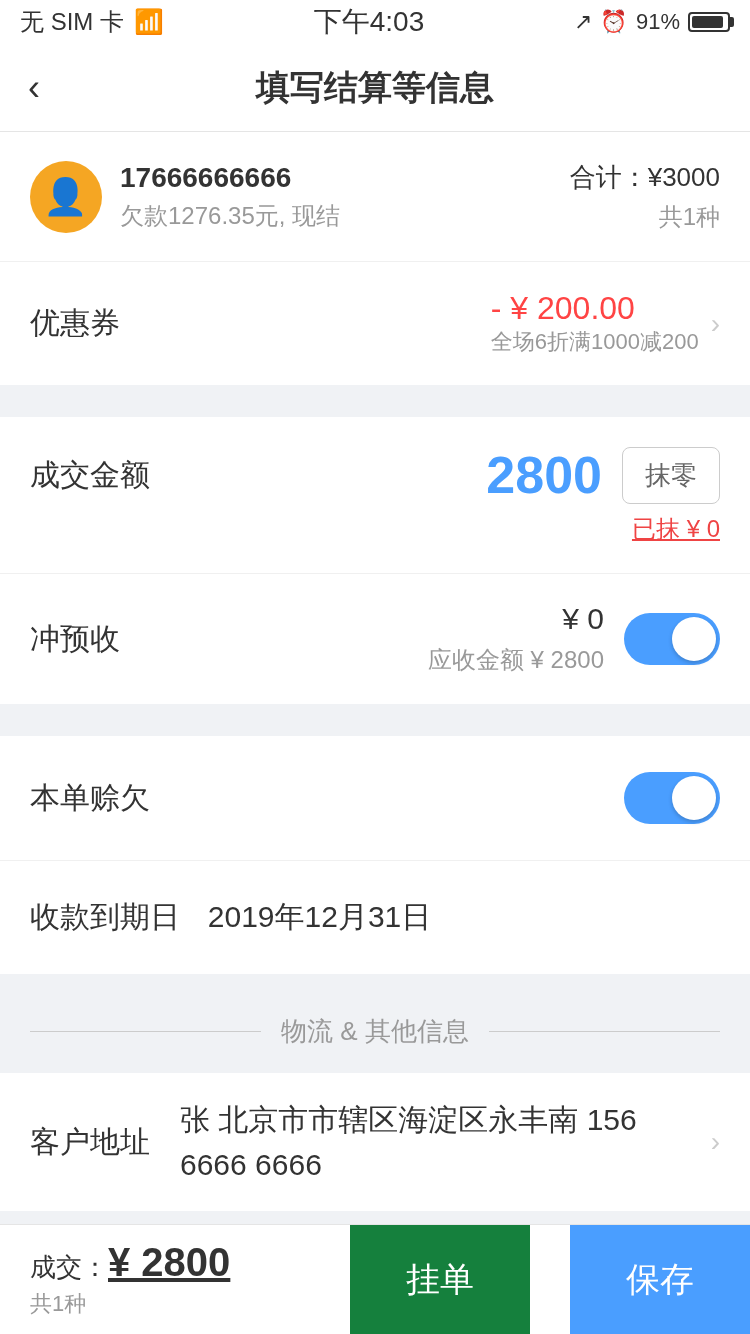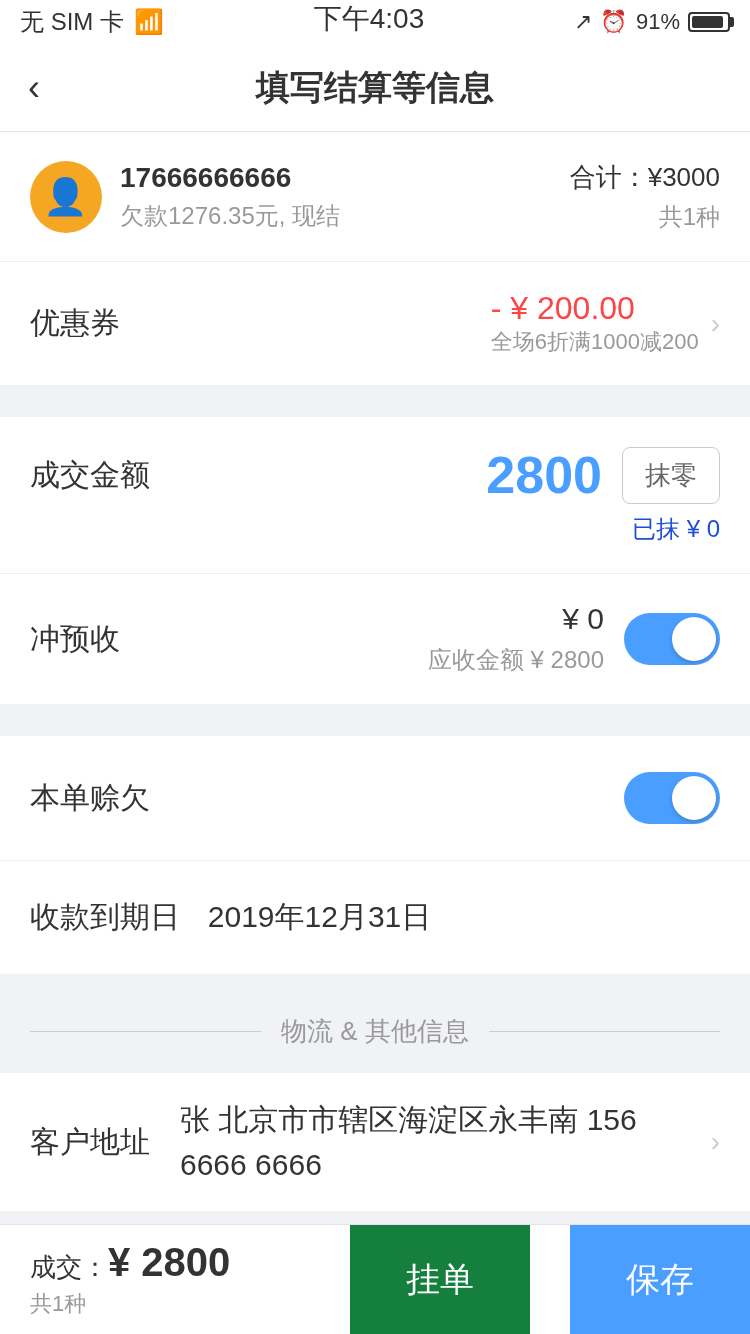--- a/index.html
+++ b/index.html
@@ -12,20 +12,21 @@
       font-size: 28px;
       color: #333;
     }
 
     
     .status-bar {
       width: 750px;
       height: 44px;
       background: #fff;
       display: flex;
+      align-items: center;
       justify-content: space-between;
       padding: 0 20px;
       font-size: 24px;
       font-weight: 500;
     }
     .status-left { display: flex; align-items: center; gap: 10px; }
     .status-right { display: flex; align-items: center; gap: 8px; font-size: 22px; }
     .battery { 
       width: 42px; height: 20px; border: 2px solid #333; border-radius: 4px; 
       position: relative; display: inline-flex; align-items: center; padding: 2px;
@@ -134,21 +135,21 @@
     .amount-value { font-size: 52px; font-weight: 600; color: #4a9eff; }
     .round-btn {
       border: 1px solid #ccc;
       border-radius: 8px;
       padding: 10px 22px;
       font-size: 26px;
       color: #666;
       background: #fff;
       cursor: pointer;
     }
-    .amount-sub { font-size: 24px; color: #1d4ed8; margin-top: 8px; text-align: right; }
+    .amount-sub { font-size: 24px; color: #ef4444; margin-top: 8px; text-align: right; text-decoration: underline; }
 
     
     .charge-row {
       padding: 28px 30px;
       display: flex;
       align-items: center;
       justify-content: space-between;
       border-top: 1px solid #f0f0f0;
     }
     .charge-label { font-size: 30px; color: #333; }
@@ -231,21 +232,21 @@
       height: 110px;
       background: #fff;
       display: flex;
       align-items: center;
       border-top: 1px solid #e5e5e5;
     }
     .bottom-info {
       flex: 1;
       padding: 0 30px;
     }
-    .bottom-price { font-size: 40px; font-weight: 600; color: #333; display: inline; }
+    .bottom-price { font-size: 40px; font-weight: 600; color: #333; display: inline; text-decoration: underline; }
     .bottom-count { font-size: 22px; color: #999; display: block; margin-top: 4px; }
     .bottom-btn {
       height: 110px;
       width: 180px;
       display: flex;
       align-items: center;
       justify-content: center;
       font-size: 34px;
       font-weight: 500;
       color: #fff;

